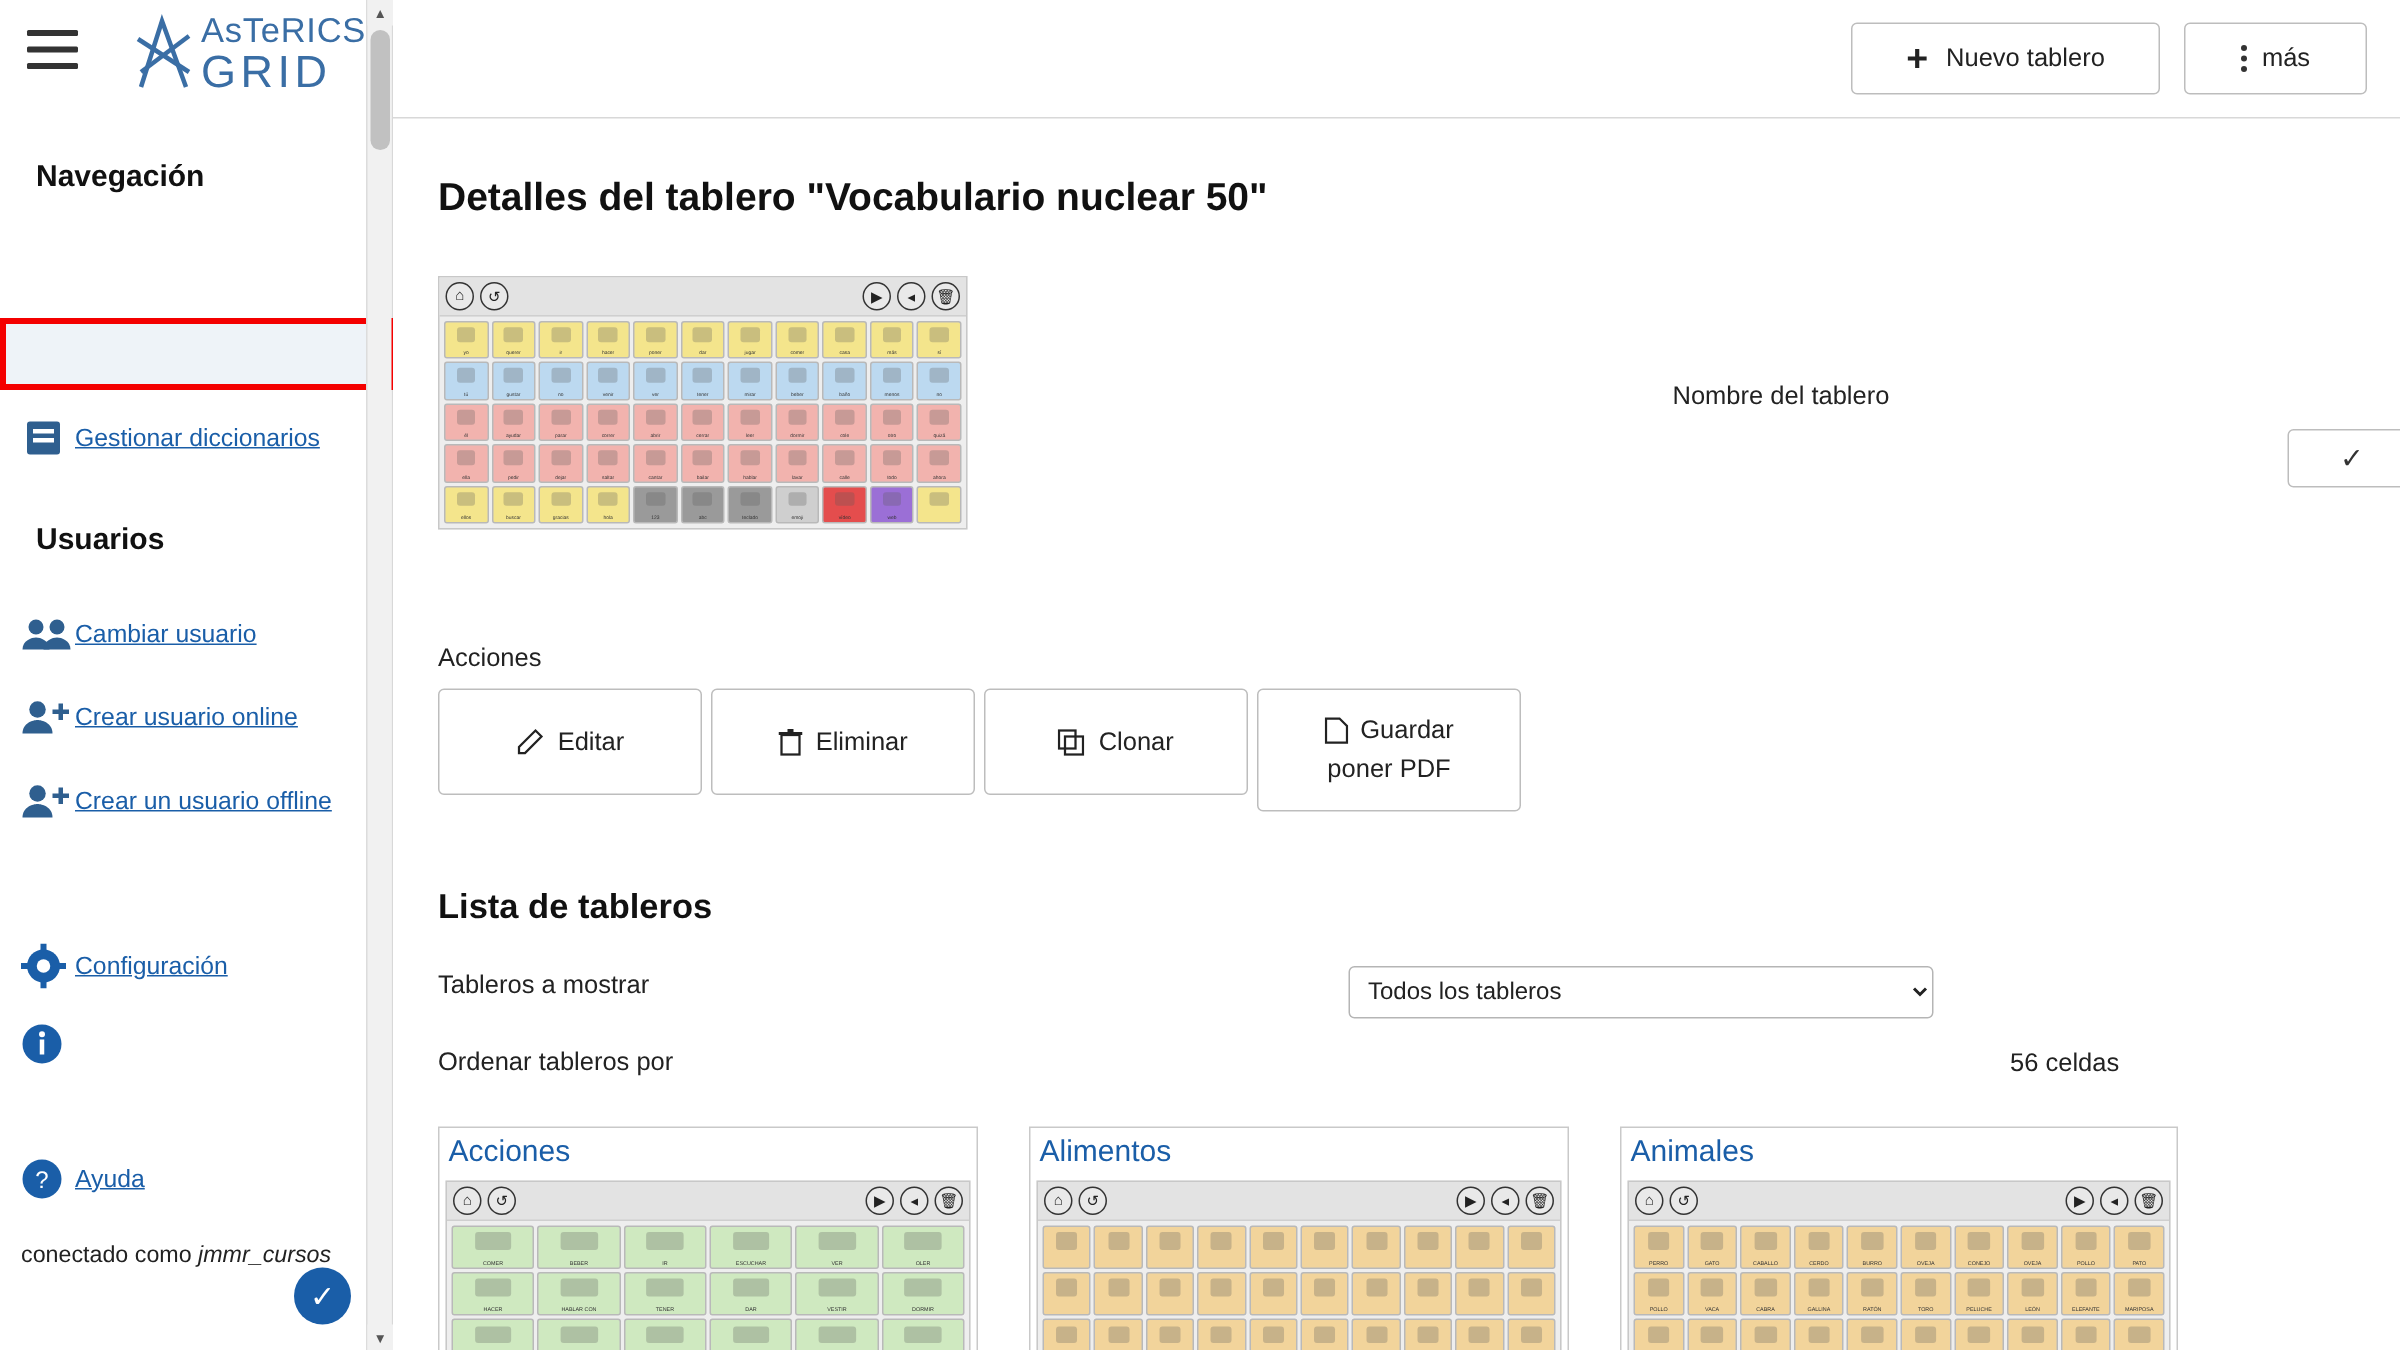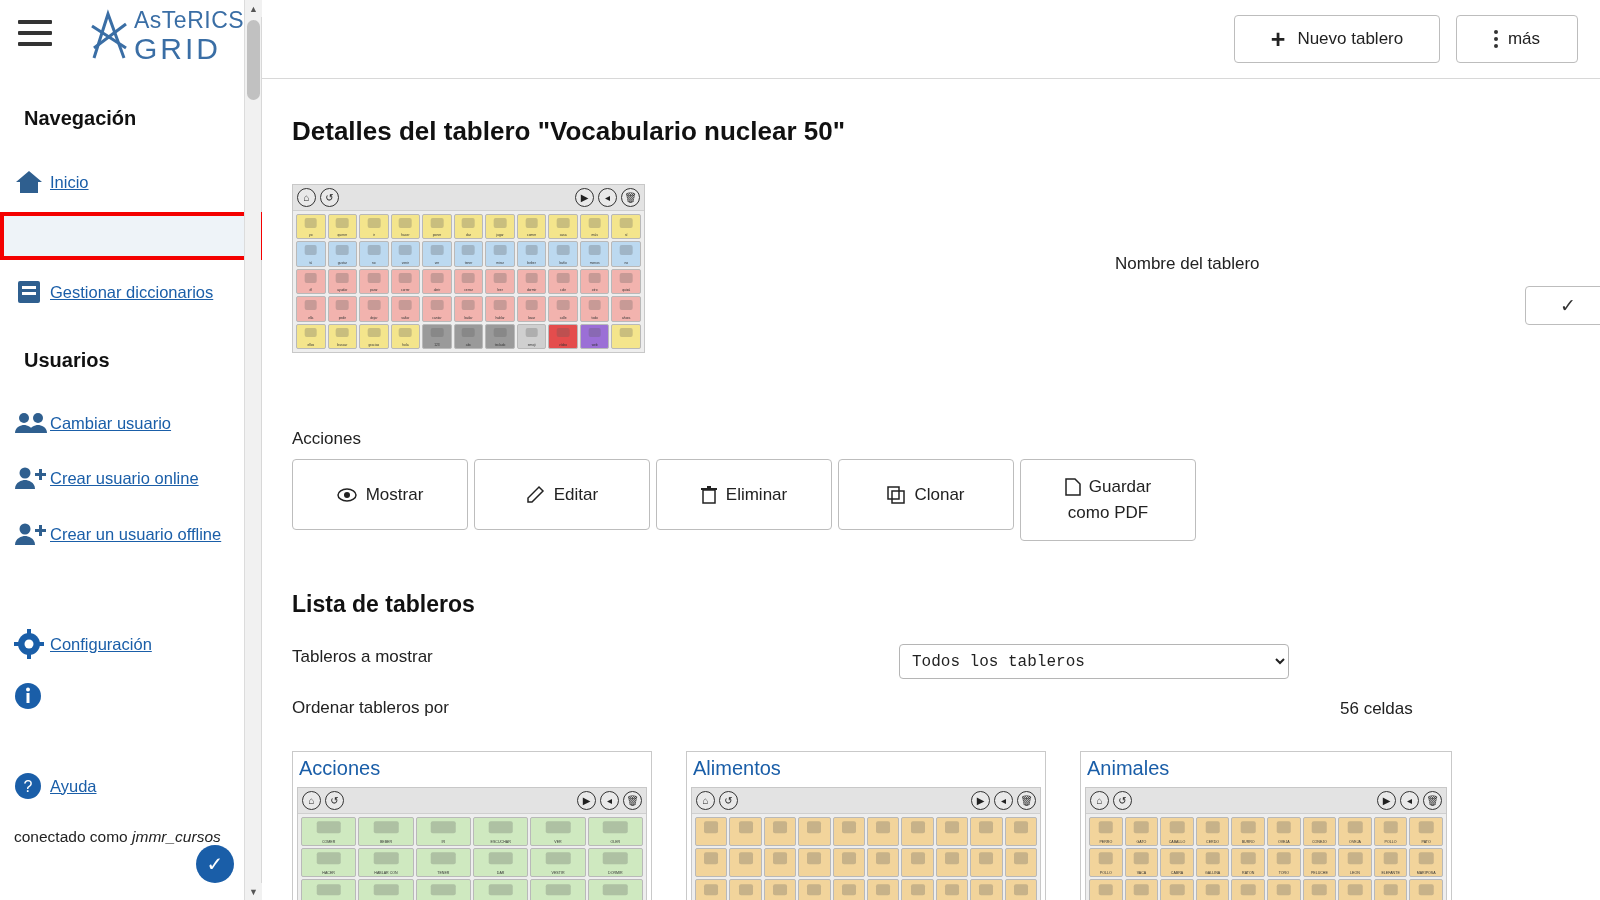--- a/index.html
+++ b/index.html
@@ -357,21 +357,21 @@
 
   select.sel {
     position: absolute;
     width: 390px; height: 35px;
     border: 1px solid #b5b5b5;
     border-radius: 4px;
     background: #fff;
     font-size: 16px;
     padding: 0 8px;
     color: #222;
-    font-family: Liberation Mono, monospace;
+    font-family: Liberation Sans, sans-serif;
   }
   #sel-mostrar { left: 637px; top: 565px; }
   #sel-ordenar { left: 637px; top: 616px; }
 
   #celdas-info {
     position: absolute;
     left: 1078px; top: 620px;
     font-size: 17px;
     color: #222;
   }
@@ -427,28 +427,20 @@
         <path d="M38 16 L6 40" stroke="#3a6ea5" stroke-width="3" fill="none"></path>
       </svg>
       <div class="brand-text">
         <div class="l1">AsTeRICS</div>
         <div class="l2">GRID</div>
       </div>
     </div>
 
     <div id="nav-title" class="section-title">Navegación</div>
 
-    <div class="nav-item" style="top:160px">
-      <span class="ico">
-        <svg width="30" height="26" viewBox="0 0 30 26">
-            <path d="M15 2 L28 13 H24 V24 H6 V13 H2 Z" fill="#2f5f8f"></path>
-          </svg>
-      </span>
-      <span class="lbl">Inicio</span>
-    </div>
 
     <div class="nav-item" style="top:214px">
       <span class="ico">
         <svg width="30" height="24" viewBox="0 0 30 24">
           <rect x="0" y="2" width="7" height="5" fill="#2f5f8f"></rect>
             <rect x="10" y="2" width="20" height="5" fill="#2f5f8f"></rect>
           <rect x="0" y="10" width="7" height="5" fill="#2f5f8f"></rect>
             <rect x="10" y="10" width="20" height="5" fill="#2f5f8f"></rect>
           <rect x="0" y="18" width="7" height="5" fill="#2f5f8f"></rect>
             <rect x="10" y="18" width="20" height="5" fill="#2f5f8f"></rect>
@@ -811,29 +803,20 @@
       </div>
 
       <div class="form-label" id="lbl-nombre">Nombre del tablero</div>
       <div class="btn" id="btn-confirm">
         <span>✓</span>
       </div>
 
       <div class="form-label" id="lbl-acciones">Acciones</div>
 
       <div id="actions-row">
-        <div class="act-btn" style="width:176px">
-          <span class="ai">
-            <svg width="20" height="14" viewBox="0 0 20 14">
-                <ellipse cx="10" cy="7" rx="9" ry="6" fill="none" stroke="#222" stroke-width="1.5"></ellipse>
-                <circle cx="10" cy="7" r="3" fill="#222"></circle>
-              </svg>
-          </span>
-          <span>Mostrar</span>
-        </div>
         <div class="act-btn" style="width:176px">
           <span class="ai">
             <svg width="19" height="19" viewBox="0 0 19 19">
                 <path d="M2 17 V13 L13 2 L17 6 L6 17 Z" fill="none" stroke="#222" stroke-width="1.5"></path>
               </svg>
           </span>
           <span>Editar</span>
         </div>
         <div class="act-btn" style="width:176px">
           <span class="ai">
@@ -856,21 +839,21 @@
         </div>
         <div class="act-btn pdf" style="width:176px">
           <span style="display:flex; align-items:center; gap:8px;">
             <span class="ai">
               <svg width="16" height="18" viewBox="0 0 16 18">
                   <path d="M1 1 H10 L15 6 V17 H1 Z" fill="none" stroke="#222" stroke-width="1.5"></path>
                 </svg>
             </span>
             <span>Guardar</span>
           </span>
-          <span>como PDF</span>
+          <span>poner PDF</span>
         </div>
       </div>
 
       <h2 class="section-h" id="h-lista">Lista de tableros</h2>
 
       <div class="sel-label" id="lbl-mostrar">Tableros a mostrar</div>
       <select class="sel" id="sel-mostrar">
         <option>Todos los tableros</option>
       </select>
 

